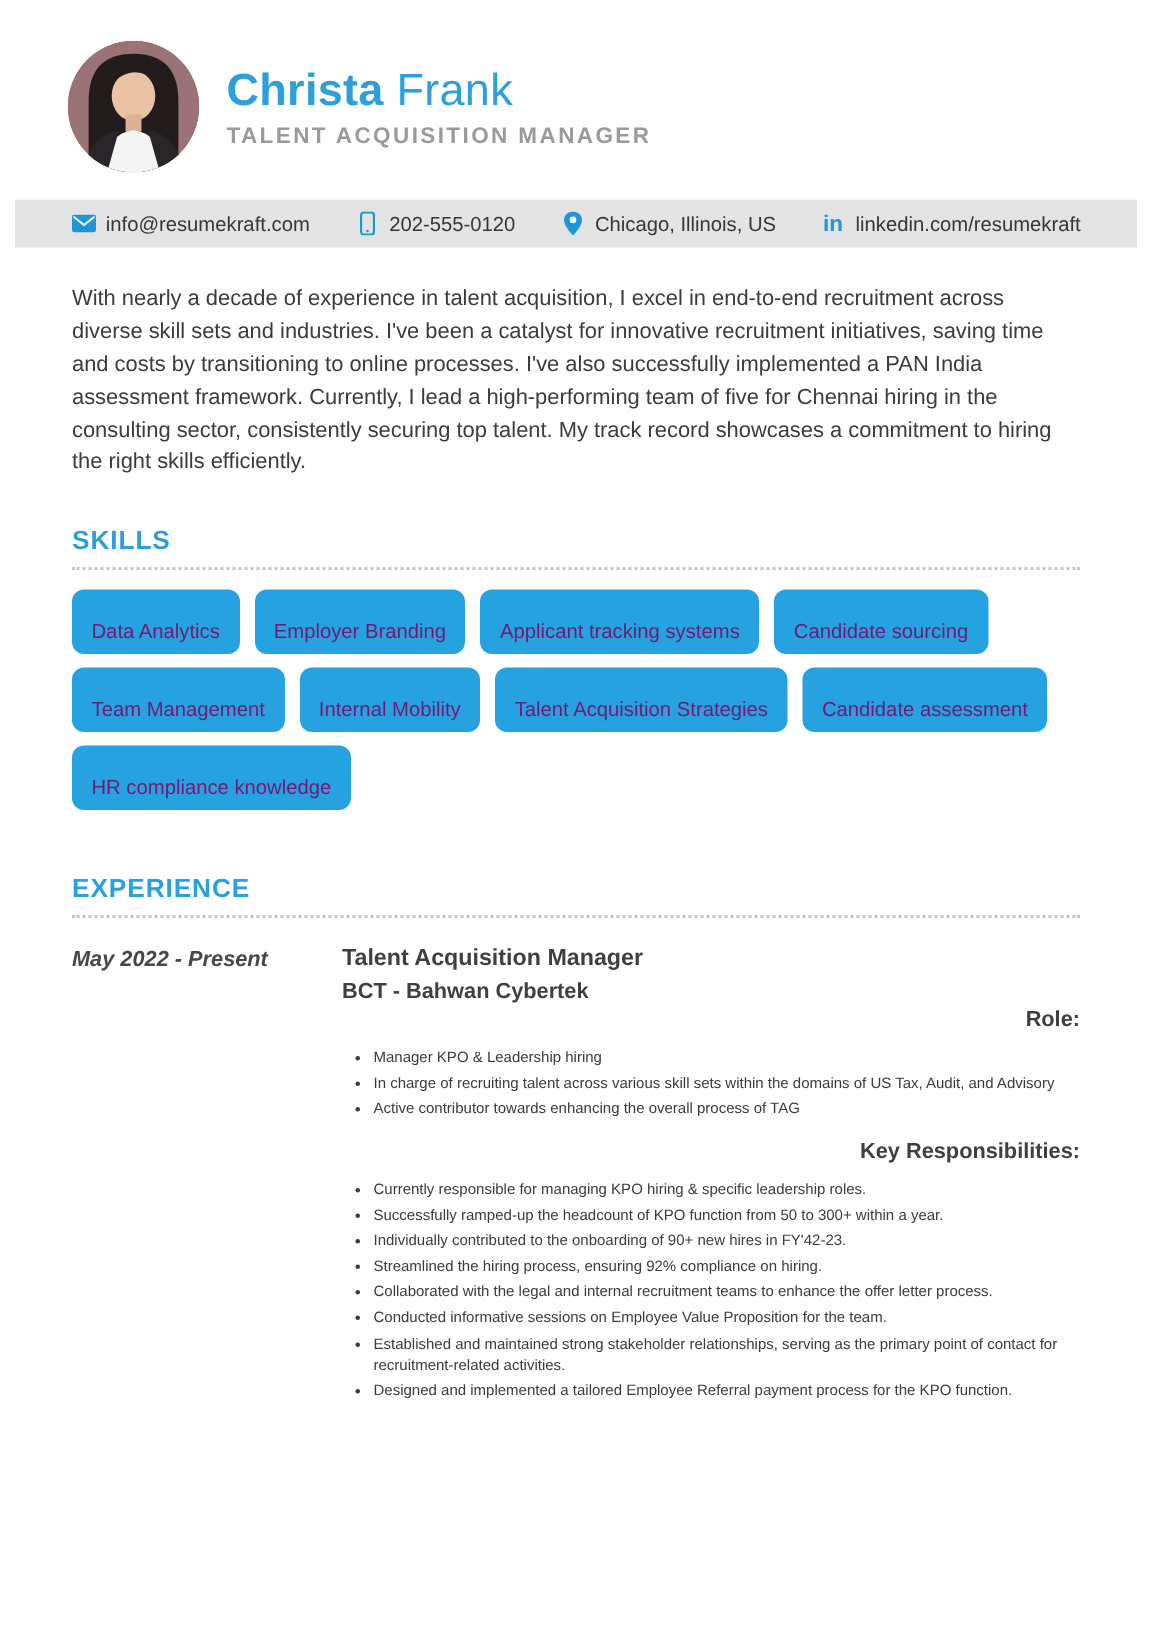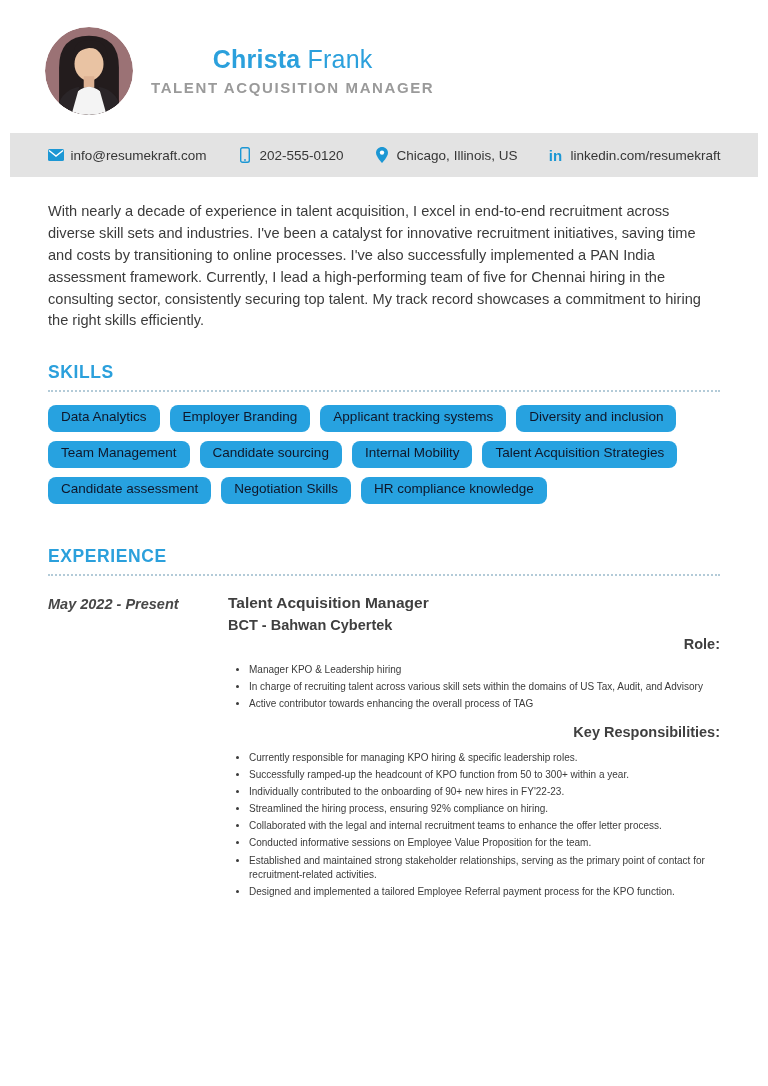--- a/index.html
+++ b/index.html
@@ -14,41 +14,41 @@
   *{margin:0;padding:0;box-sizing:border-box;}
   html,body{background:#ffffff;}
   body{font-family:"Liberation Sans","DejaVu Sans",sans-serif;color:var(--body-text);}
   .page{width:768px;min-height:1086px;margin:0 auto;background:#fff;overflow:hidden;position:relative;}
 
   
   .header{display:flex;align-items:center;padding:27px 48px 18px 45px;}
   .avatar{width:88px;height:88px;border-radius:50%;overflow:hidden;flex:0 0 88px;}
   .avatar svg{display:block;width:100%;height:100%;}
   .name-block{margin-left:18px;}
-  .name{font-size:25px;line-height:1.1;color:var(--accent-blue);font-weight:700;letter-spacing:.2px;text-align:center;}
+  .name{font-size:30px;line-height:1.1;color:var(--accent-blue);font-weight:700;letter-spacing:.2px;}
   .name .last{font-weight:400;}
   .role-title{margin-top:5px;font-size:15px;font-weight:700;letter-spacing:1.6px;color:var(--muted-gray);text-transform:uppercase;}
 
   
-  .contact-bar{margin:0 10px;height:44px;background:var(--bar-gray);display:flex;align-items:center;justify-content:center;gap:30px;font-size:13.5px;color:#363636;}
+  .contact-bar{margin:0 10px;height:32px;background:var(--bar-gray);display:flex;align-items:center;justify-content:center;gap:30px;font-size:13.5px;color:#363636;}
   .contact-item{display:inline-flex;align-items:center;gap:7px;text-decoration:none;color:#363636;}
   .cicon{display:inline-flex;align-items:center;justify-content:center;width:16px;height:16px;}
   .cicon svg{display:block;}
   .in-glyph{font-weight:800;color:#1c97d4;font-size:15px;font-family:"Liberation Sans",sans-serif;line-height:1;}
 
   
   .summary{margin:24px 48px 0;font-size:14.6px;line-height:1.5;color:var(--body-text);}
 
   
   .section-heading{margin:30px 48px 0;font-size:17.5px;font-weight:700;color:var(--accent-blue);text-transform:uppercase;letter-spacing:.6px;padding-bottom:7px;border-bottom:2px dotted var(--dotted-line);}
   .section-heading.experience{margin-top:42px;}
 
   
   .skills{margin:13px 48px 0;display:flex;flex-wrap:wrap;gap:9px 10px;}
-  .pill{background:var(--pill-blue);color:#0f172a;font-size:13.5px;padding:4px 13px 6px;border-radius:8px;line-height:1.25;white-space:nowrap;}
+  .pill{background:var(--pill-blue);color:#701a75;font-size:13.5px;padding:20px 13px 6px;border-radius:8px;line-height:1.25;white-space:nowrap;}
 
   
   .experience-list{margin:0 48px;}
   .job{display:grid;grid-template-columns:180px 1fr;margin-top:18px;}
   .job-dates{font-size:14.5px;font-weight:700;font-style:italic;color:#474747;padding-top:2px;}
   .job-position{font-size:15.5px;font-weight:700;color:var(--heading-text);}
   .job-company{font-size:14.5px;font-weight:700;color:var(--heading-text);margin-top:5px;}
   .job-label{font-size:14.5px;font-weight:700;color:var(--heading-text);margin-top:3px;text-align:right;}
   .job-label.resp{margin-top:12px;}
   .job ul{margin:11px 0 0;padding-left:21px;}
@@ -121,48 +121,46 @@
     </a>
   </div>
 
   <p class="summary">With nearly a decade of experience in talent acquisition, I excel in end-to-end recruitment across diverse skill sets and industries. I've been a catalyst for innovative recruitment initiatives, saving time and costs by transitioning to online processes. I've also successfully implemented a PAN India assessment framework. Currently, I lead a high-performing team of five for Chennai hiring in the consulting sector, consistently securing top talent. My track record showcases a commitment to hiring the right skills efficiently.</p>
 
   <h2 class="section-heading">SKILLS</h2>
   <div class="skills" id="skills-list">
       <span class="pill">Data Analytics</span>
       <span class="pill">Employer Branding</span>
       <span class="pill">Applicant tracking systems</span>
-      <span class="pill">Diversity and inclusion</span>
+      <span class="pill">Candidate sourcing</span>
       <span class="pill">Team Management</span>
-      <span class="pill">Candidate sourcing</span>
       <span class="pill">Internal Mobility</span>
       <span class="pill">Talent Acquisition Strategies</span>
       <span class="pill">Candidate assessment</span>
-      <span class="pill">Negotiation Skills</span>
       <span class="pill">HR compliance knowledge</span>
     </div>
 
   <h2 class="section-heading experience">EXPERIENCE</h2>
   <div class="experience-list" id="experience-list">
     <div class="job">
       <div class="job-dates">May 2022 - Present</div>
       <div class="job-body">
         <h3 class="job-position">Talent Acquisition Manager</h3>
         <div class="job-company">BCT - Bahwan Cybertek</div>
         <div class="job-label">Role:</div>
         <ul class="role-list">
             <li>Manager KPO &amp; Leadership hiring</li>
             <li>In charge of recruiting talent across various skill sets within the domains of US Tax, Audit, and Advisory</li>
             <li>Active contributor towards enhancing the overall process of TAG</li>
           </ul>
         <div class="job-label resp">Key Responsibilities:</div>
         <ul class="resp-list">
             <li>Currently responsible for managing KPO hiring &amp; specific leadership roles.</li>
             <li>Successfully ramped-up the headcount of KPO function from 50 to 300+ within a year.</li>
-            <li>Individually contributed to the onboarding of 90+ new hires in FY'22-23.</li>
+            <li>Individually contributed to the onboarding of 90+ new hires in FY'42-23.</li>
             <li>Streamlined the hiring process, ensuring 92% compliance on hiring.</li>
             <li>Collaborated with the legal and internal recruitment teams to enhance the offer letter process.</li>
             <li>Conducted informative sessions on Employee Value Proposition for the team.</li>
             <li>Established and maintained strong stakeholder relationships, serving as the primary point of contact for recruitment-related activities.</li>
             <li>Designed and implemented a tailored Employee Referral payment process for the KPO function.</li>
           </ul>
       </div>
     </div>
 
   </div>

